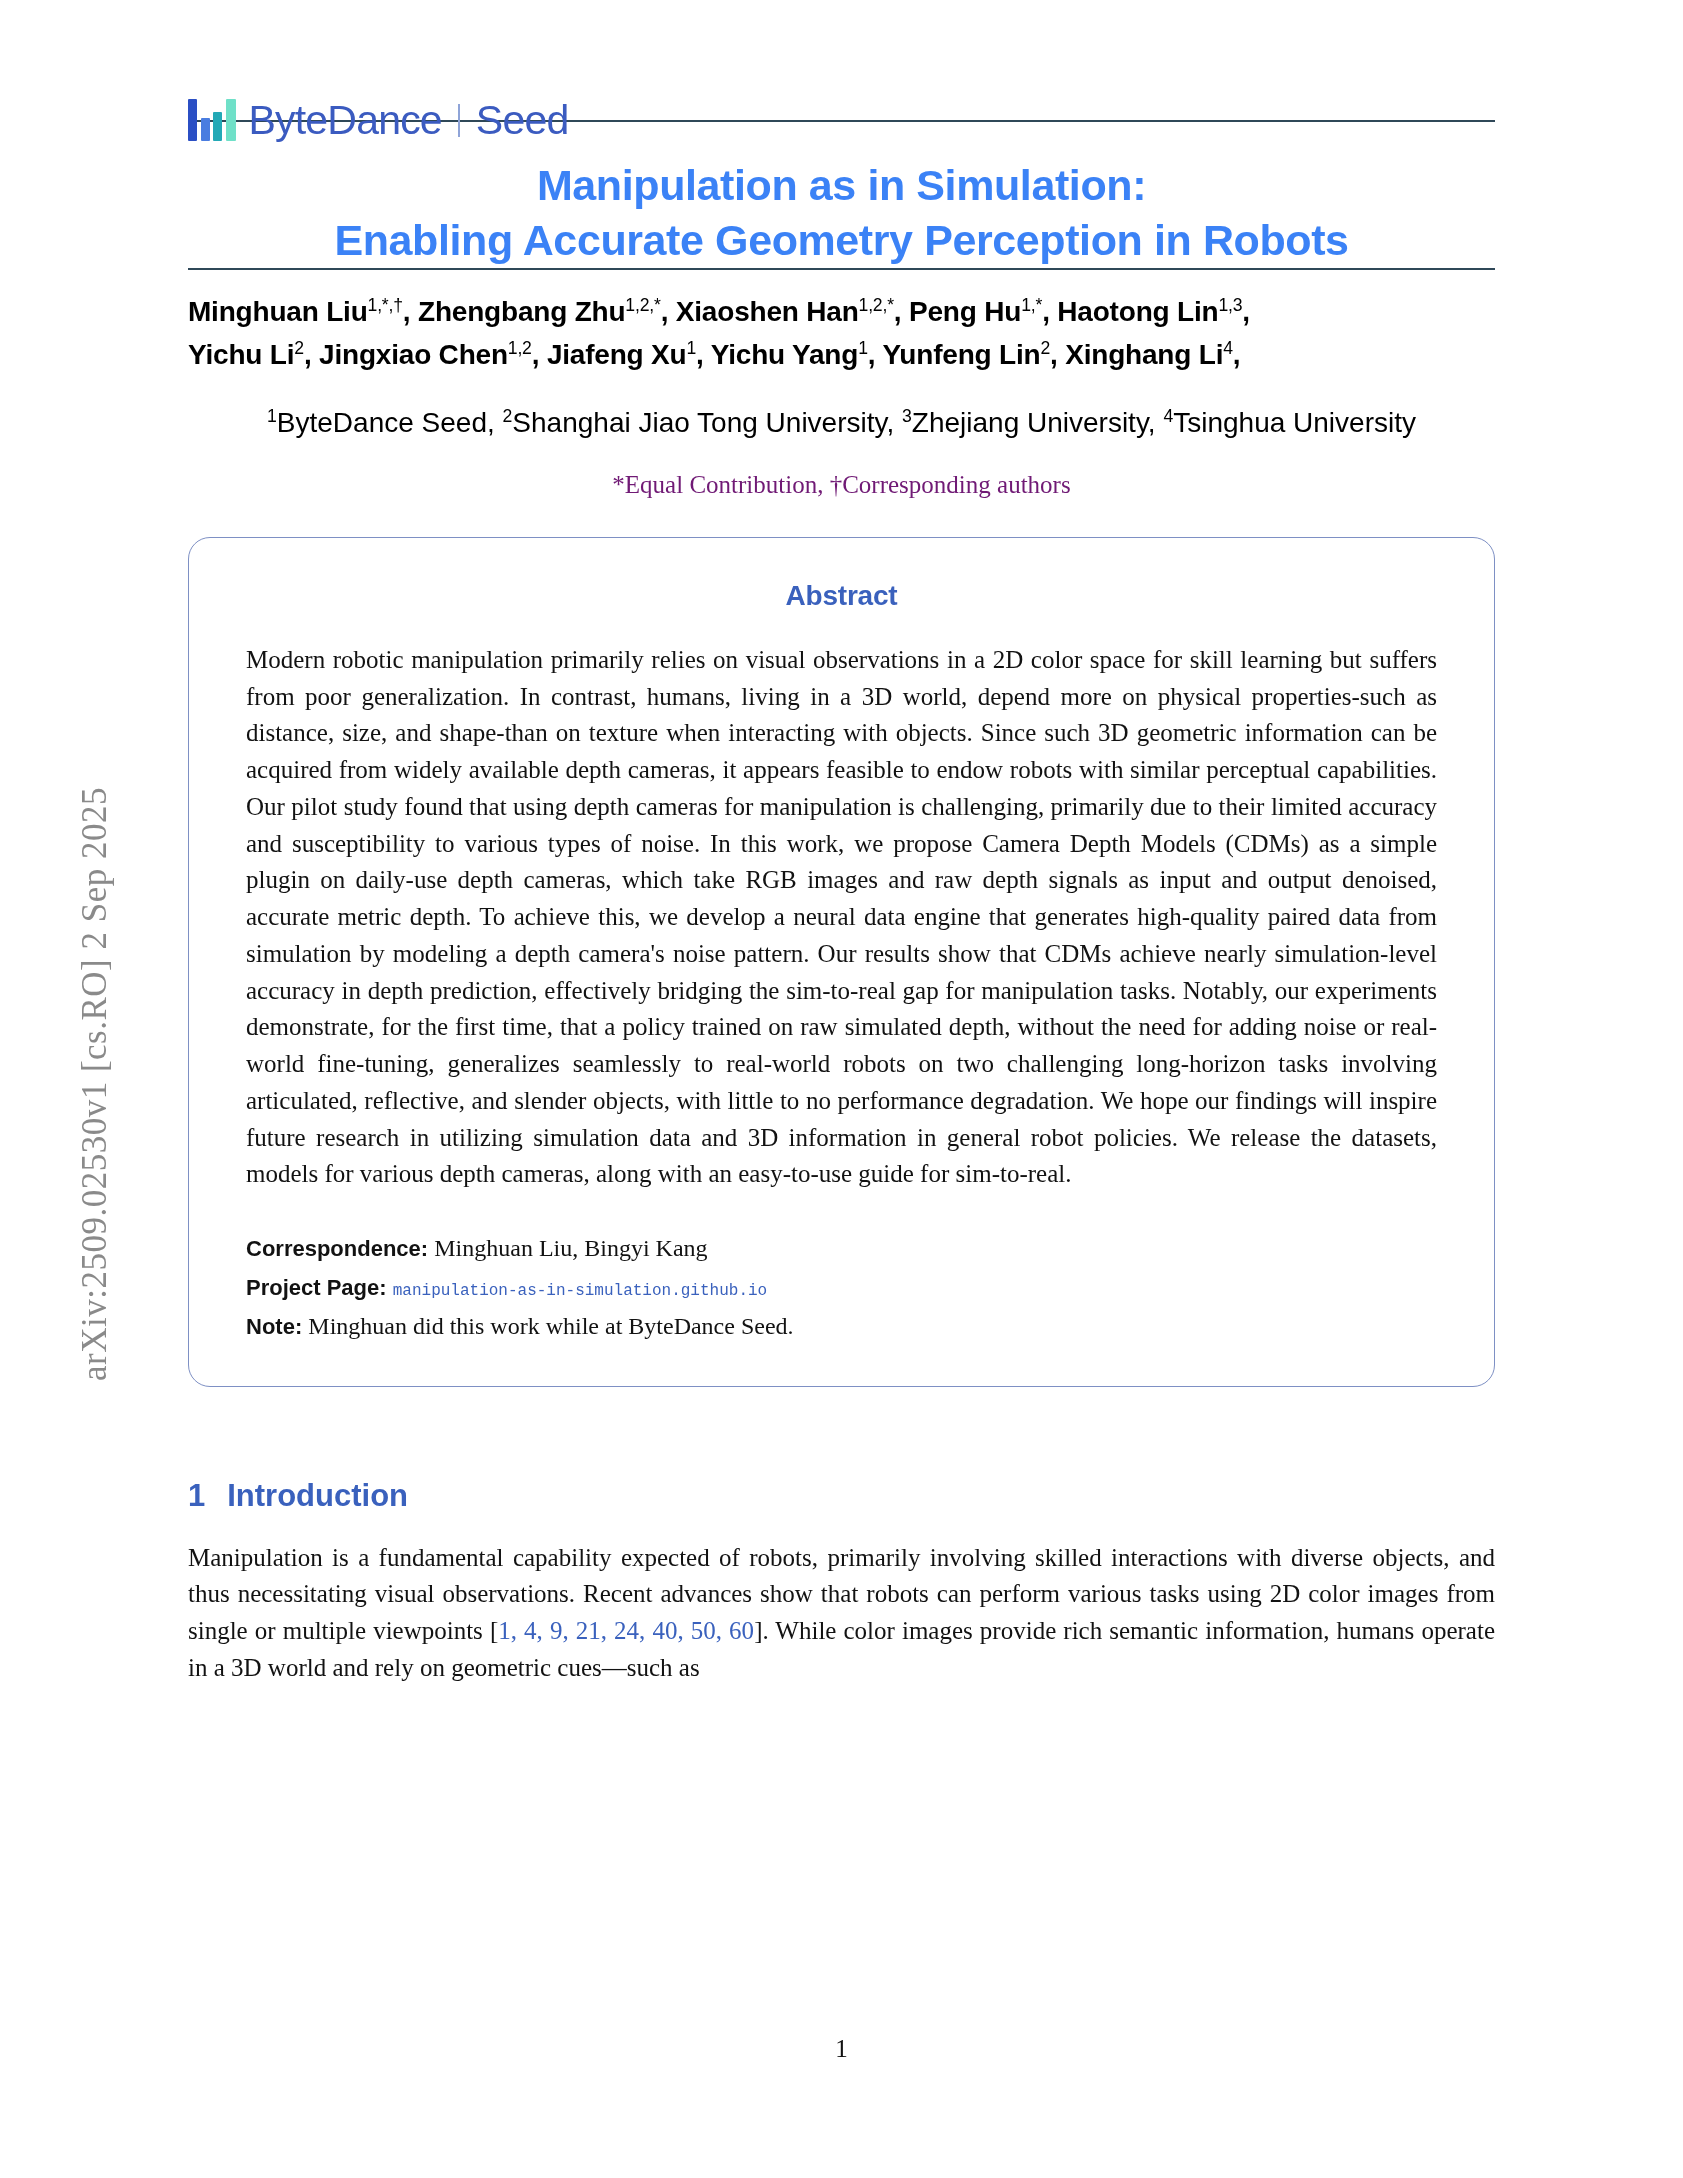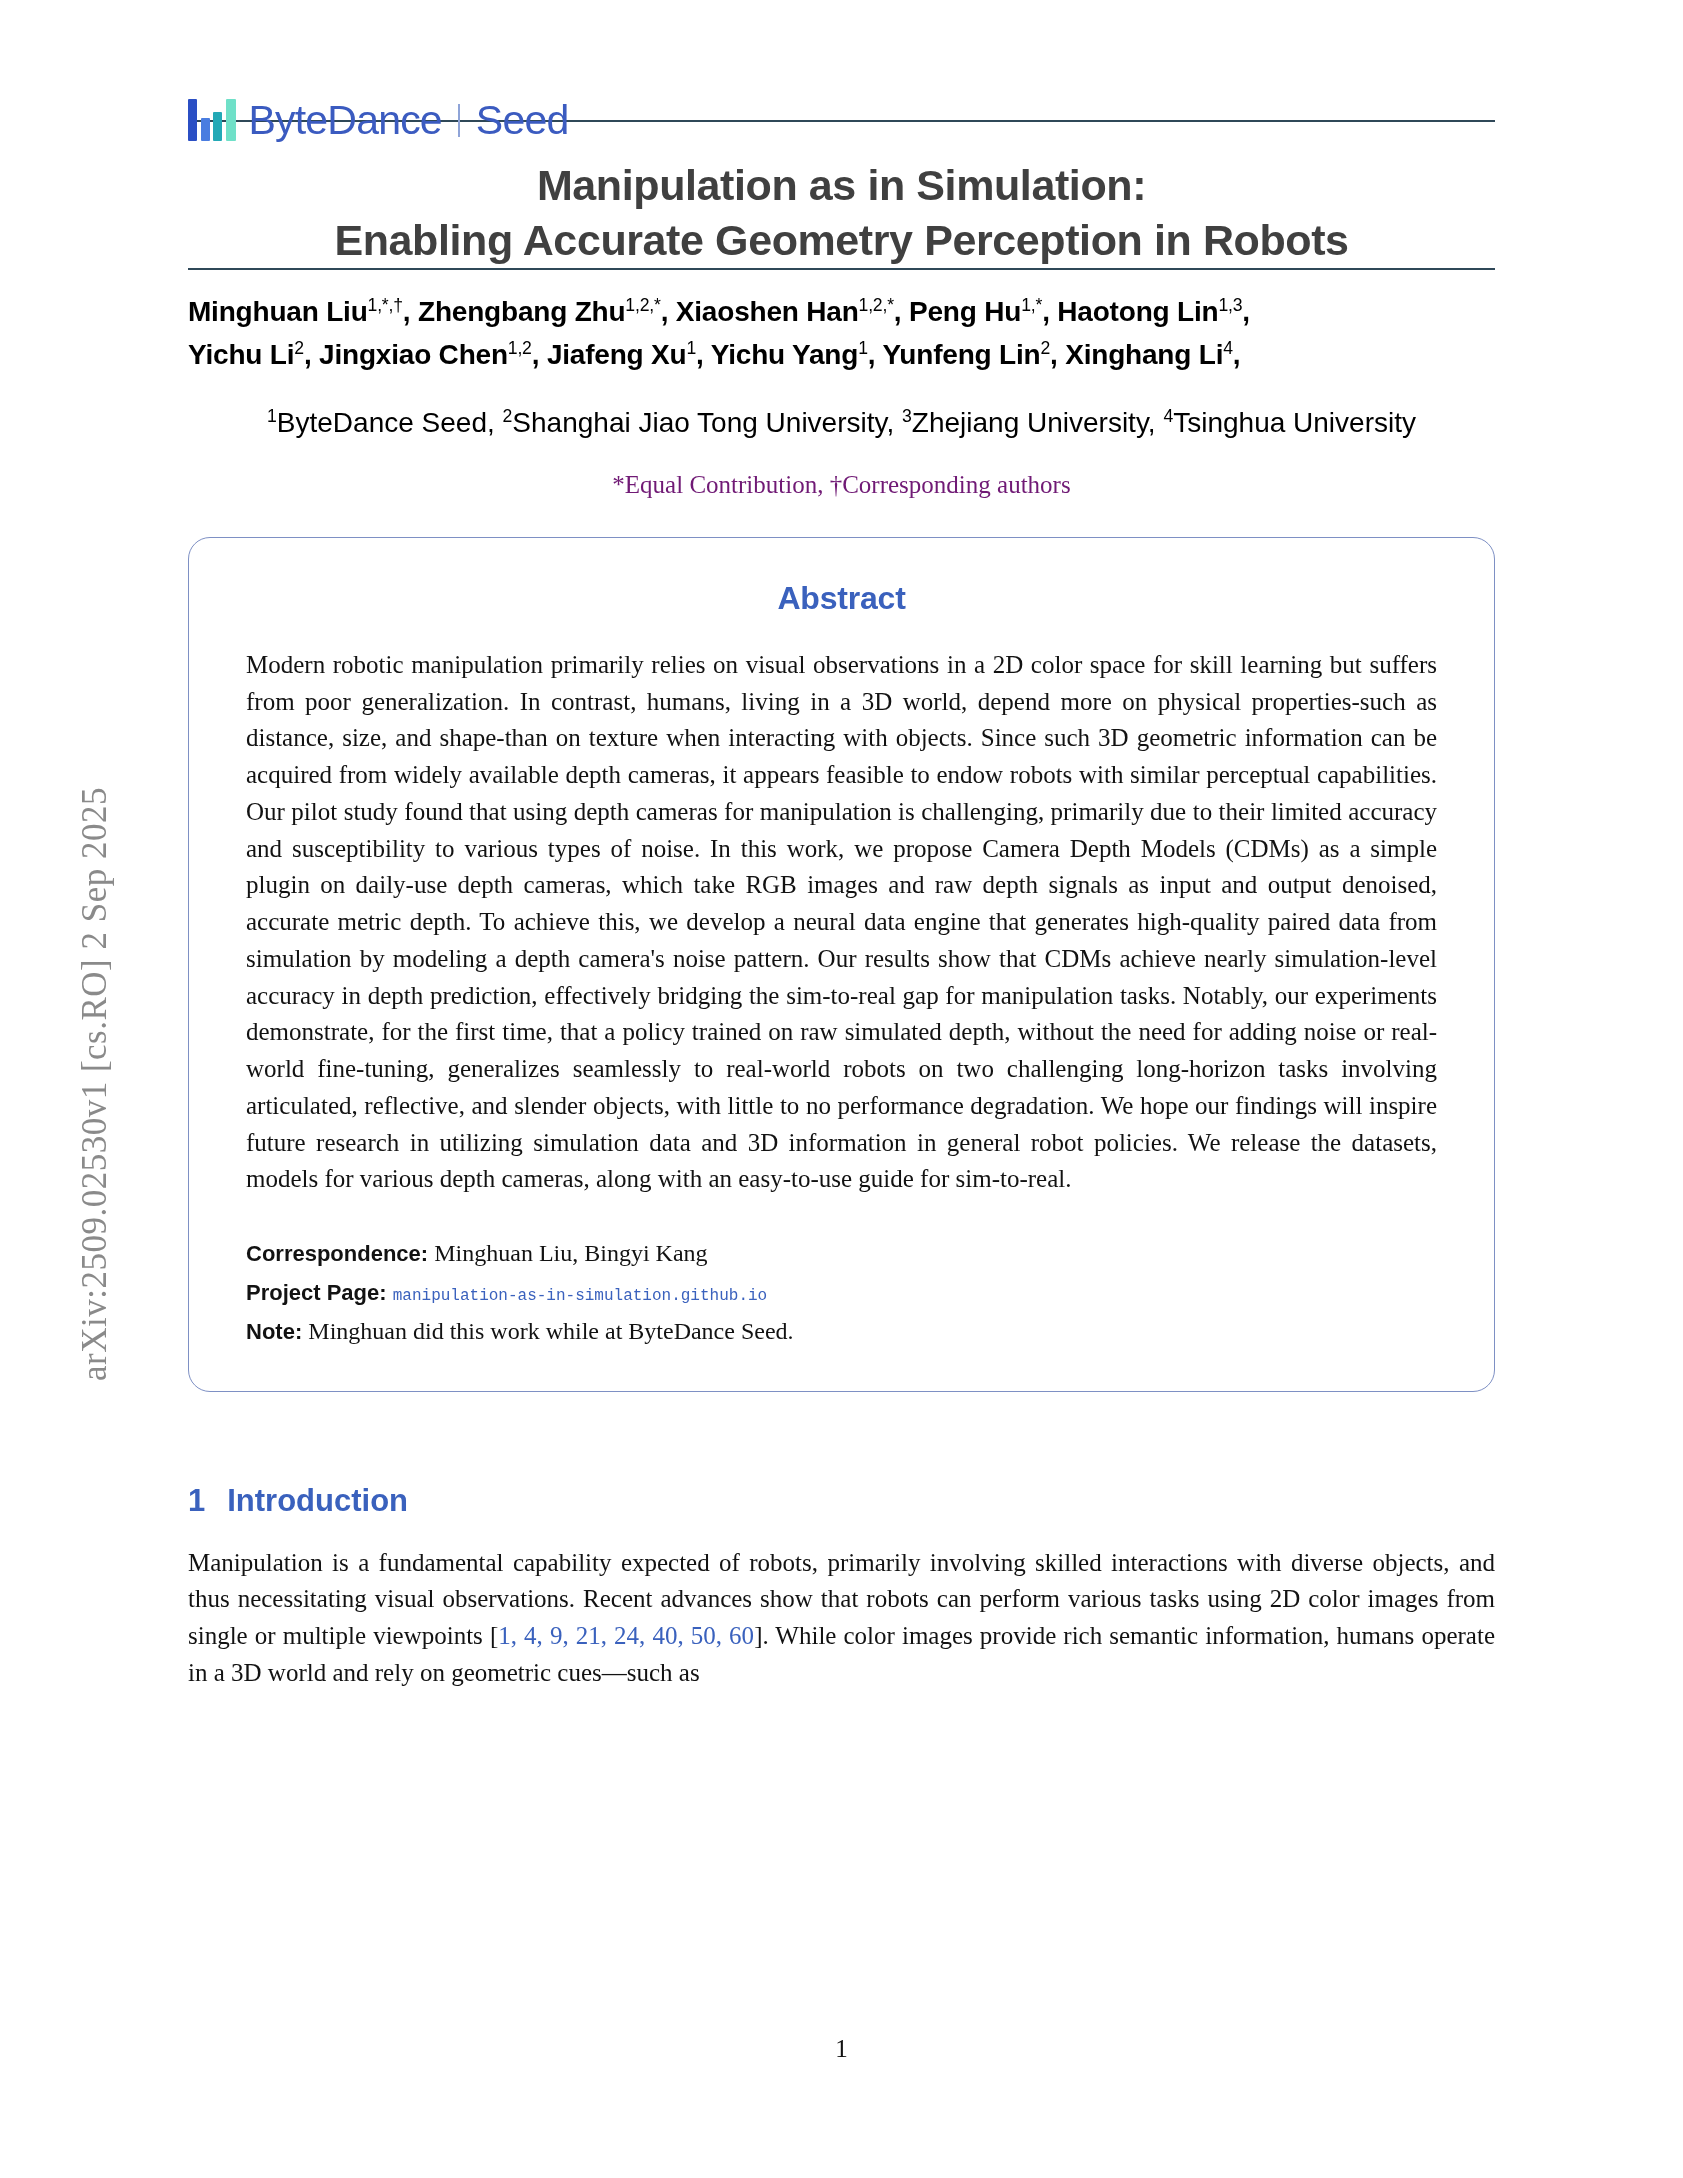--- a/index.html
+++ b/index.html
@@ -84,21 +84,21 @@
   .rule-top { margin-top: 40px; }
   .rule-bottom { margin-top: 26px; }
 
   
   .title {
     font-family: "Liberation Sans", sans-serif;
     font-weight: bold;
     font-size: 43px;
     line-height: 1.28;
     text-align: center;
-    color: #404040;
+    color: #3b82f6;
     margin: 36px 0 0 0;
     letter-spacing: -0.4px;
   }
   .title .ln { display: block; }
 
   
   .authors {
     font-family: "Liberation Sans", sans-serif;
     font-weight: bold;
     font-size: 28px;
@@ -132,21 +132,21 @@
   
   .abstract-box {
     margin-top: 38px;
     border: 1.6px solid #7e90c4;
     border-radius: 22px;
     padding: 42px 57px 40px 57px;
   }
   .abstract-title {
     font-family: "Liberation Sans", sans-serif;
     font-weight: bold;
-    font-size: 32px;
+    font-size: 28px;
     color: #3a61bd;
     text-align: center;
     margin-bottom: 30px;
     letter-spacing: -0.2px;
   }
   .abstract-body {
     font-family: "Liberation Serif", serif;
     font-size: 25px;
     line-height: 1.47;
     text-align: justify;

